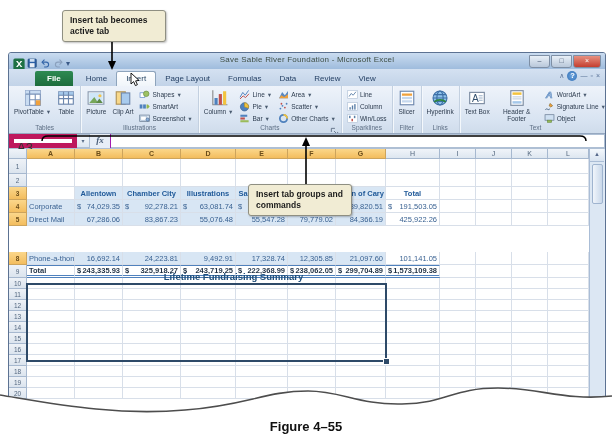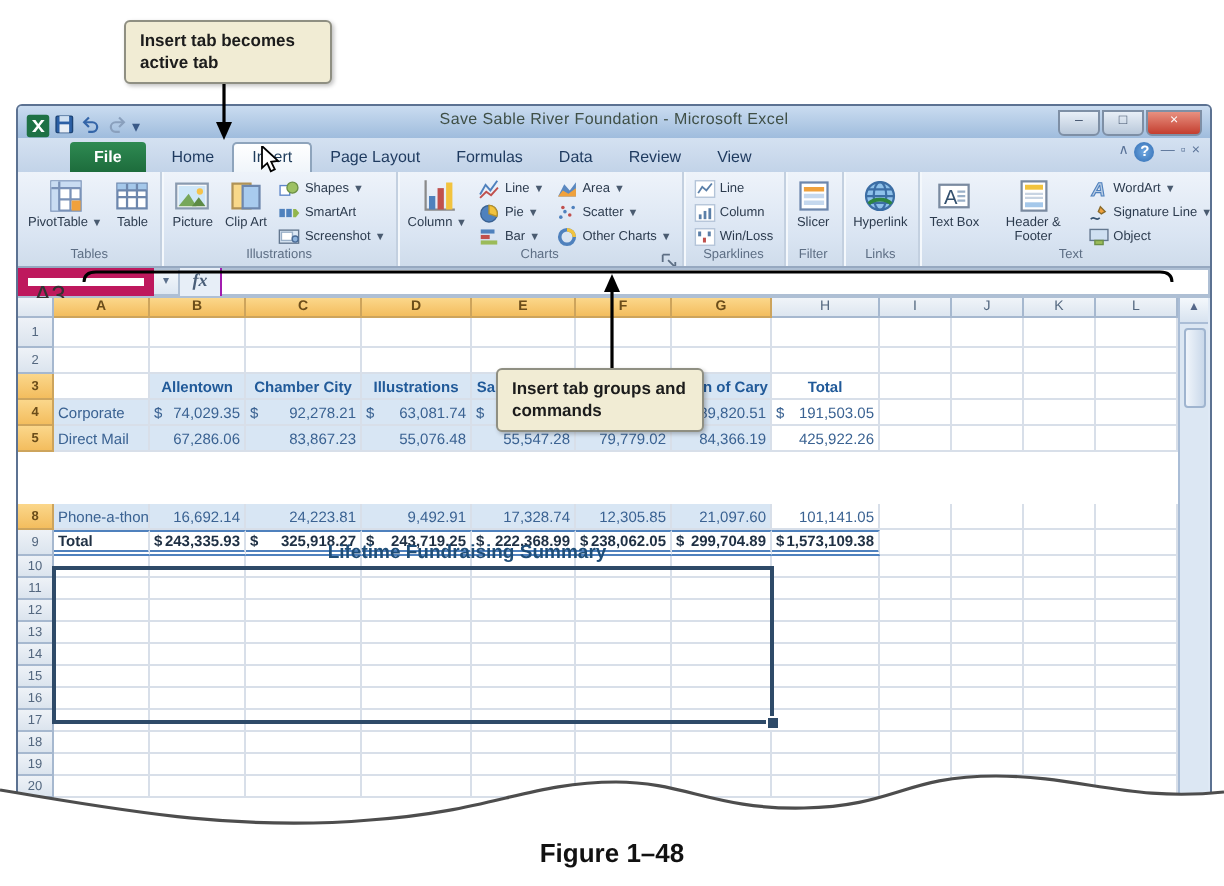--- a/index.html
+++ b/index.html
@@ -778,14 +778,14 @@
     <path d="M1,0 L1,11 L3.6,8.6 L5.4,12.6 L7.4,11.7 L5.6,7.9 L9,7.4 Z" fill="#fff" stroke="#000" stroke-width="0.9"></path>
   </svg>
 
   <div class="callout c1">
     <span>Insert tab becomes active tab</span>
   </div>
   <div class="callout c2">
     <span>Insert tab groups and commands</span>
   </div>
 
-  <div class="caption">Figure 1–48</div>
+  <div class="caption">Figure 4–55</div>
 </div>
 
 </body></html>

